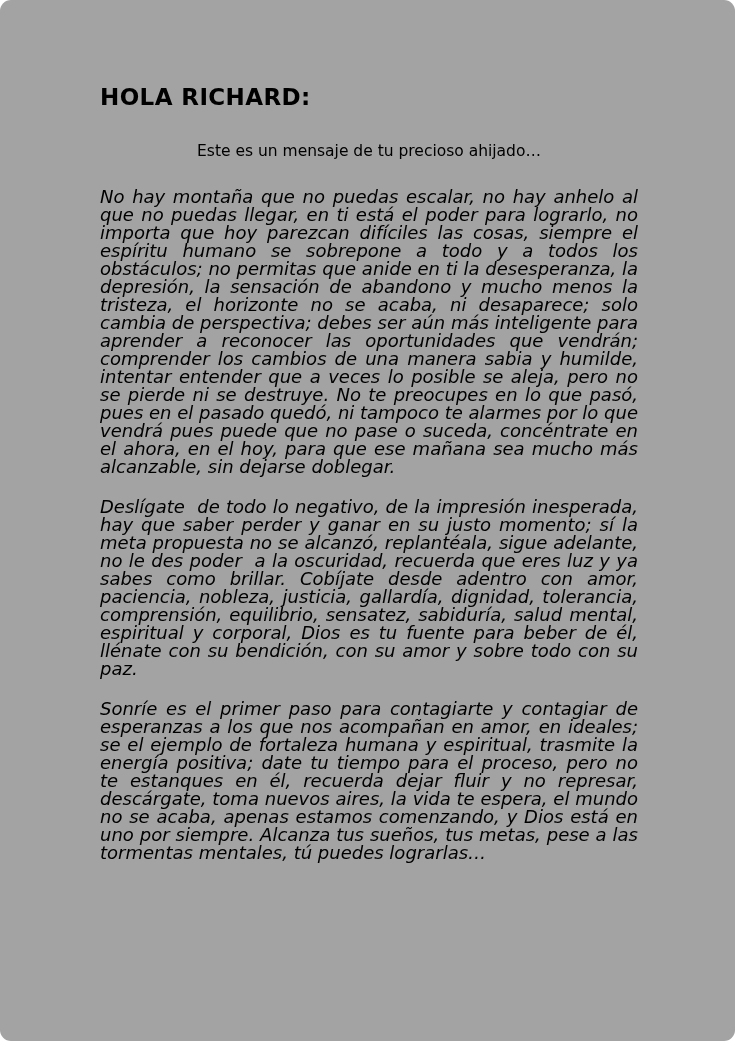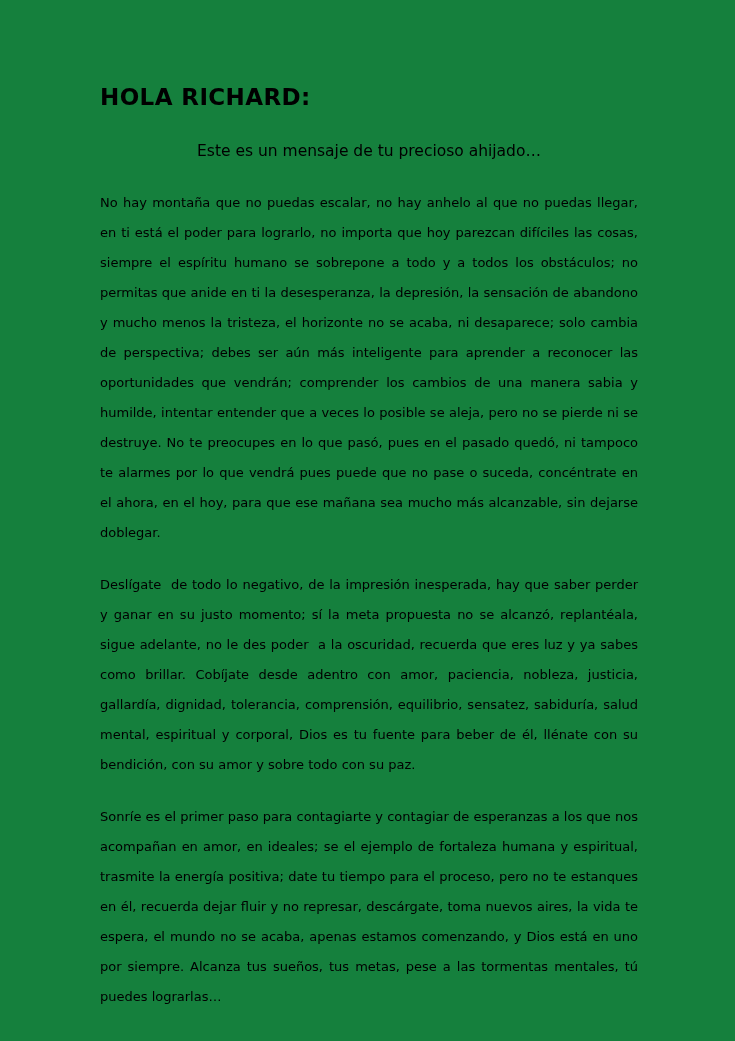--- a/index.html
+++ b/index.html
@@ -4,25 +4,26 @@
 <style>
   html, body {
     margin: 0;
     padding: 0;
     background: #ffffff;
   }
   .page {
     position: relative;
     width: 735px;
     height: 1041px;
-    background: #15803d;
+    background: #a3a3a3;
     overflow: hidden;
     font-family: "DejaVu Sans", "Liberation Sans", sans-serif;
     color: #000000;
     box-sizing: border-box;
+    border-radius: 11px;
   }
   .content {
     position: absolute;
     left: 100px;
     top: 82px;
     width: 538px;
   }
   .letter-title {
     font-size: 23px;
     font-weight: bold;
@@ -33,27 +34,28 @@
     white-space: pre;
   }
   .greeting-line {
     font-size: 15.5px;
     line-height: 30px;
     margin: 0 0 22px 0;
     text-align: center;
     white-space: pre-wrap;
   }
   .body-paragraph {
-    font-size: 13px;
-    line-height: 30px;
+    font-size: 18px;
+    line-height: 18px;
     margin: 0 0 22px 0;
     text-align: justify;
     text-justify: inter-word;
     white-space: pre-wrap;
     hyphens: none;
+    font-style: italic;
   }
 </style>
 </head>
 <body>
 
 <div class="page">
   <div class="content">
 
     <h1 class="letter-title">HOLA RICHARD:</h1>
 

